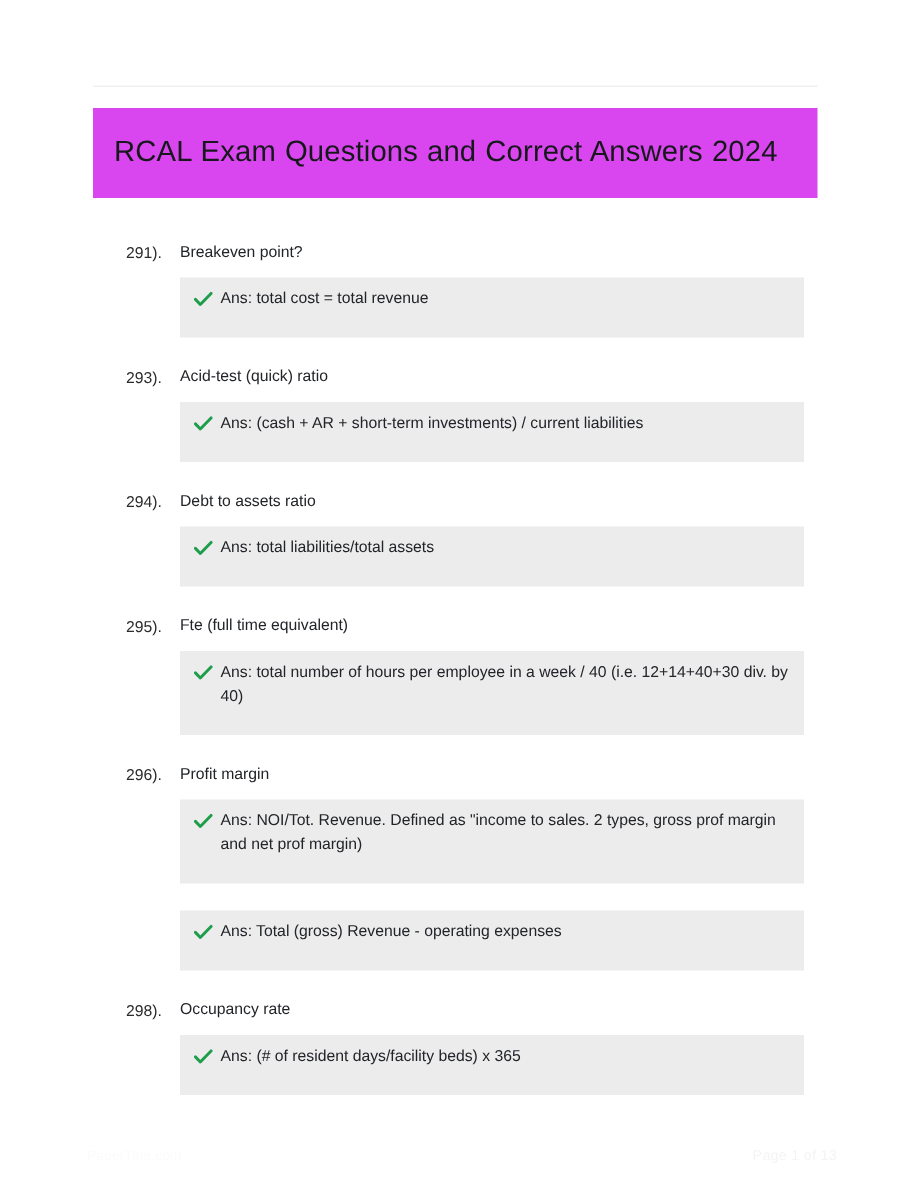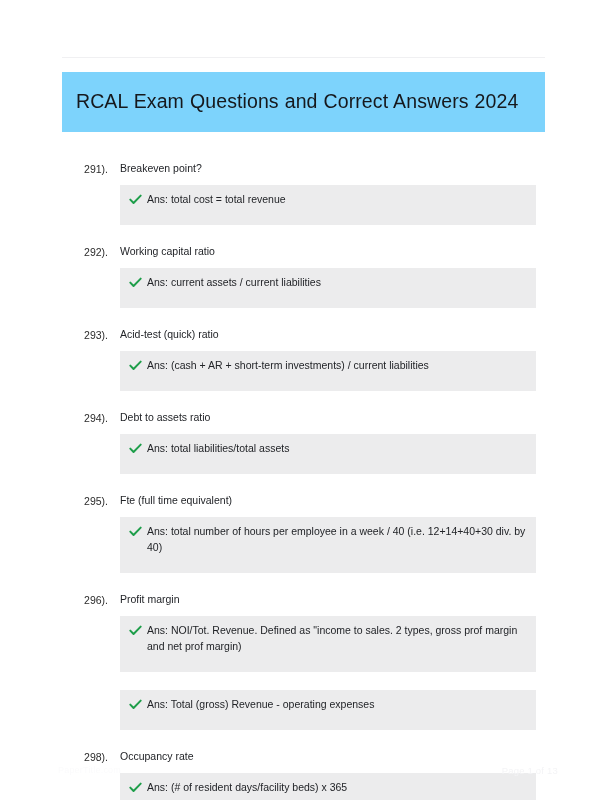--- a/index.html
+++ b/index.html
@@ -33,21 +33,21 @@
     height: 1px;
     background: #f0f0f2;
   }
 
   .doc-header {
     position: absolute;
     top: 72px;
     left: 62px;
     width: 483px;
     box-sizing: border-box;
-    background: #7dd3fc;
+    background: #d946ef;
     padding: 16px 14px 18px 14px;
   }
   .doc-title {
     font-size: 19.5px;
     line-height: 26px;
     font-weight: 400;
     color: #16181c;
     letter-spacing: 0.1px;
     margin: 0;
     word-spacing: 0.5px;
@@ -155,32 +155,20 @@
         </div>
         <div class="ans-box">
           <svg class="check-icon" viewBox="0 0 16 16">
             <path d="M1.6 8.1 L5.6 12.3 L14.4 3.2" fill="none" stroke="#1e9e4a" stroke-width="2.4" stroke-linecap="round" stroke-linejoin="round"></path>
           </svg>
           <div class="ans-text">Ans: total cost = total revenue</div>
         </div>
       </div>
       <div class="qa-item">
         <div class="q-row">
-          <div class="q-num">292).</div>
-          <div class="q-text">Working capital ratio</div>
-        </div>
-        <div class="ans-box">
-          <svg class="check-icon" viewBox="0 0 16 16">
-            <path d="M1.6 8.1 L5.6 12.3 L14.4 3.2" fill="none" stroke="#1e9e4a" stroke-width="2.4" stroke-linecap="round" stroke-linejoin="round"></path>
-          </svg>
-          <div class="ans-text">Ans: current assets / current liabilities</div>
-        </div>
-      </div>
-      <div class="qa-item">
-        <div class="q-row">
           <div class="q-num">293).</div>
           <div class="q-text">Acid-test (quick) ratio</div>
         </div>
         <div class="ans-box">
           <svg class="check-icon" viewBox="0 0 16 16">
             <path d="M1.6 8.1 L5.6 12.3 L14.4 3.2" fill="none" stroke="#1e9e4a" stroke-width="2.4" stroke-linecap="round" stroke-linejoin="round"></path>
           </svg>
           <div class="ans-text">Ans: (cash + AR + short-term investments) / current liabilities</div>
         </div>
       </div>

